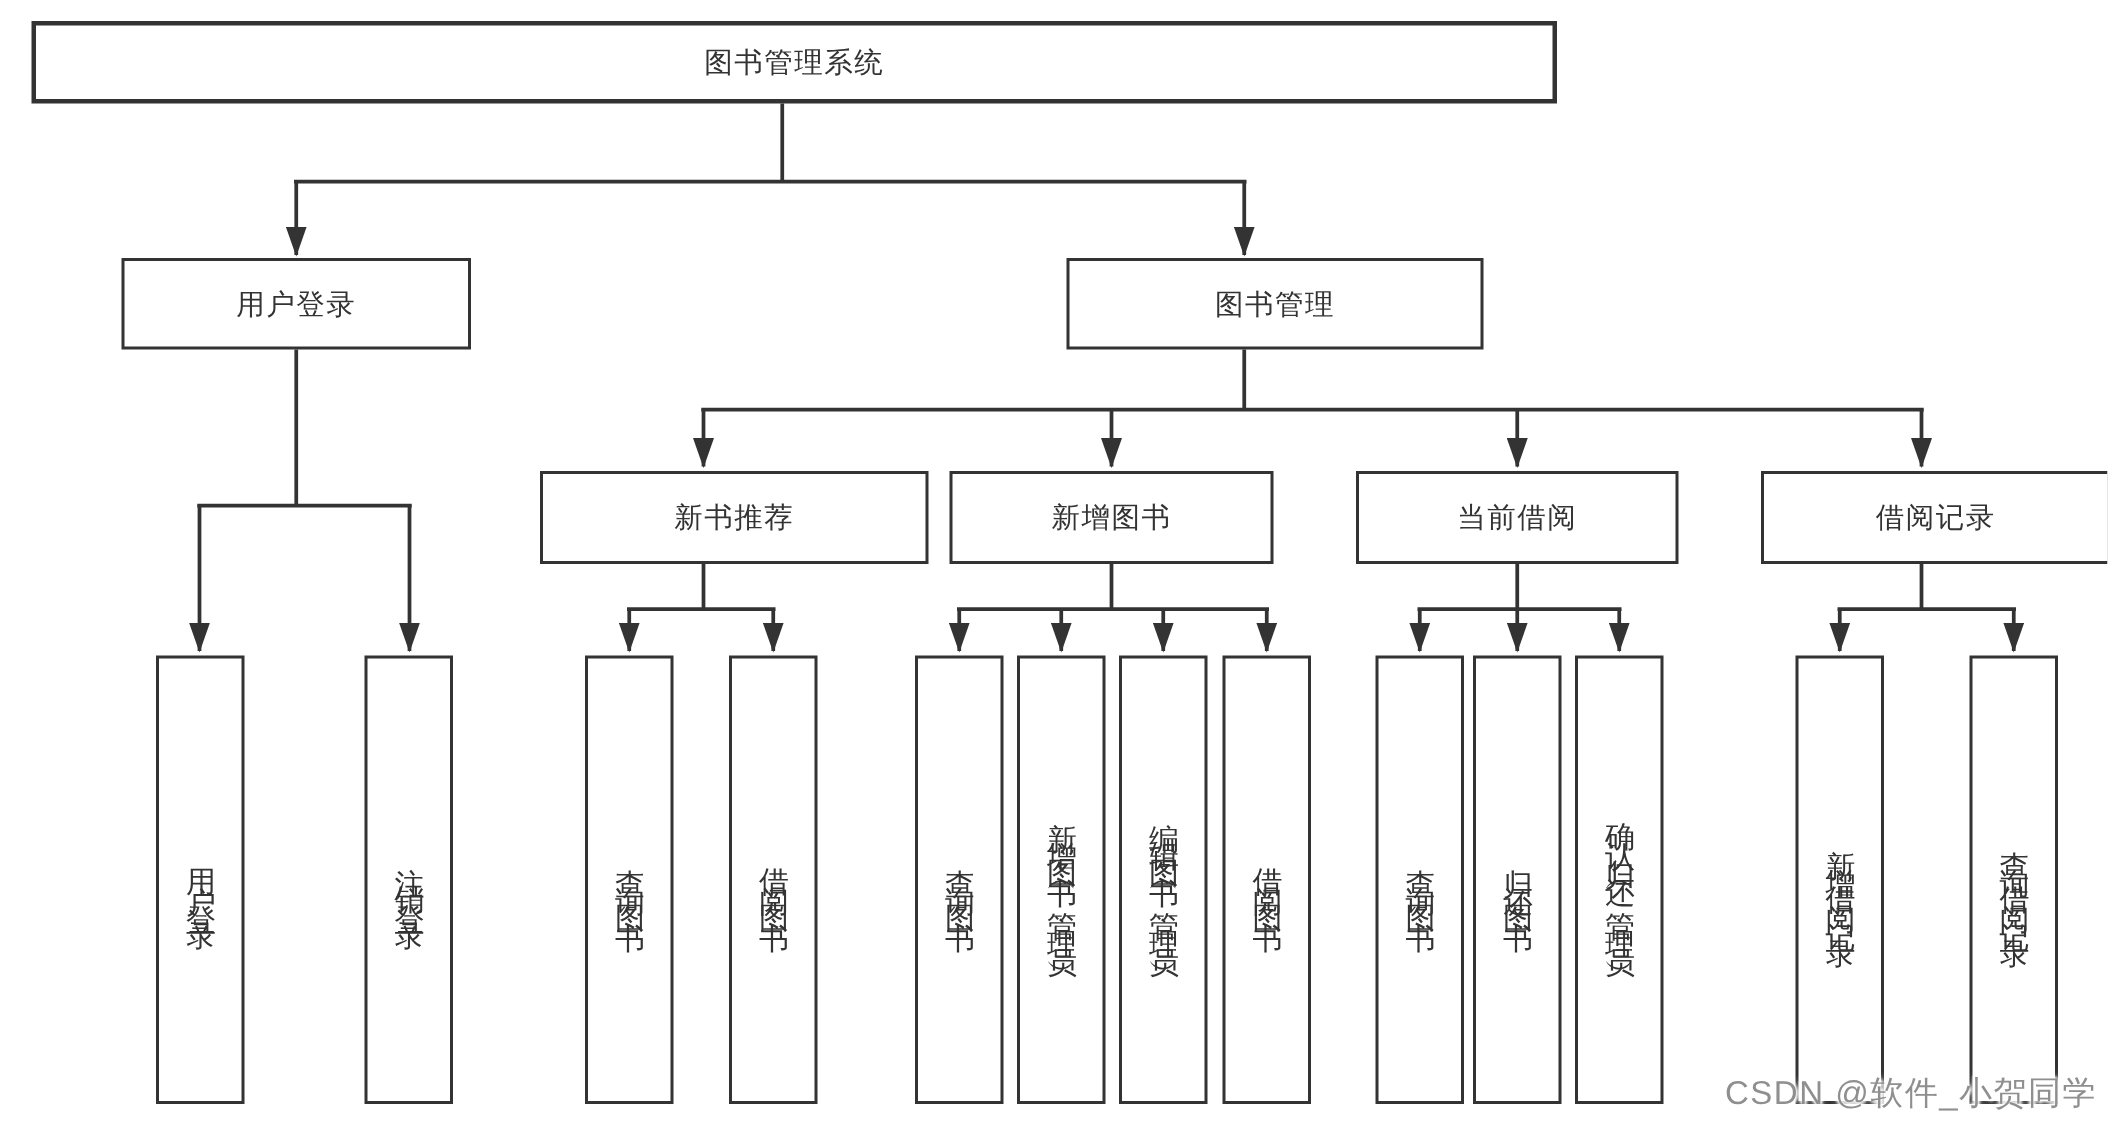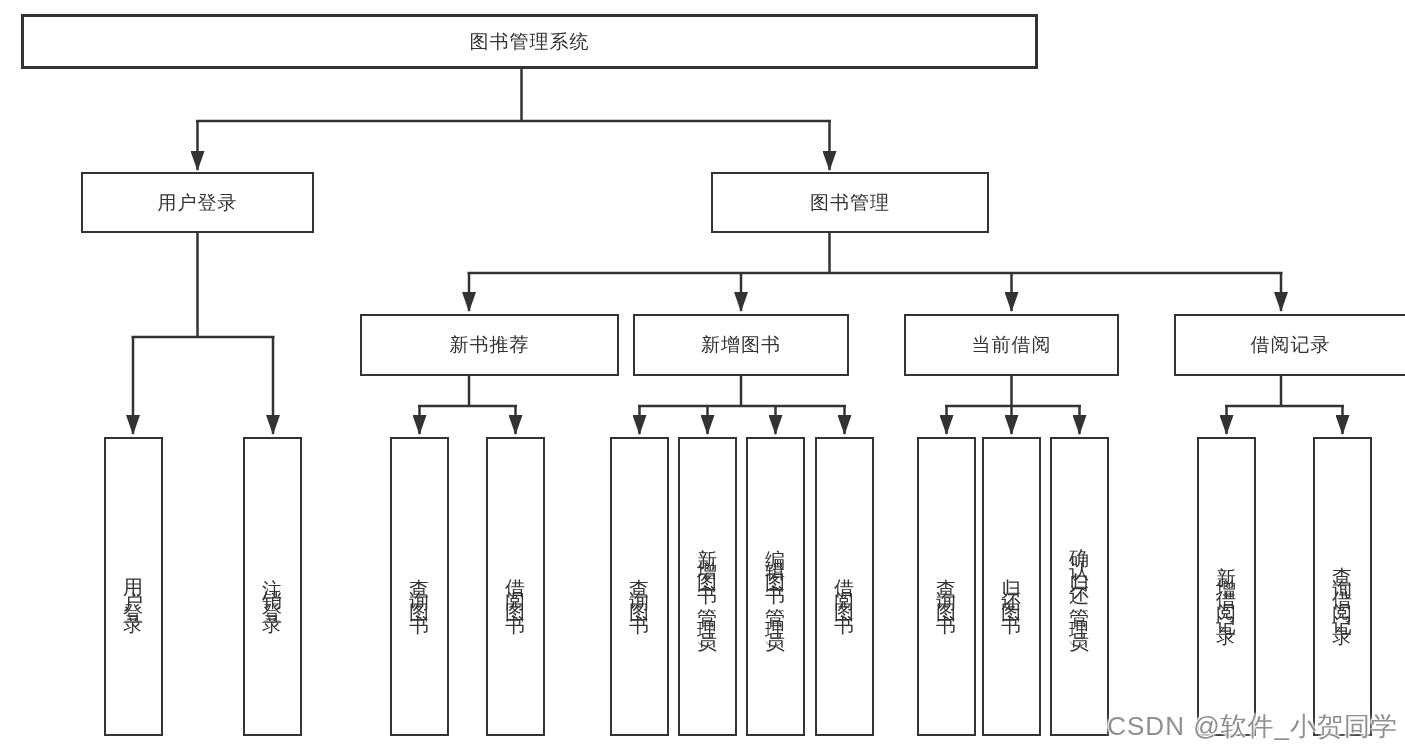--- a/index.html
+++ b/index.html
@@ -37,21 +37,21 @@
     writing-mode:vertical-rl;
     text-orientation:mixed;
     font-size:20px;
     letter-spacing:12px;
     line-height:1;
     white-space:nowrap;
   }
   .watermark{
     position:absolute;
     right:7px;bottom:3px;
-    font-size:26px;
+    font-size:22px;
     color:#8f8f8f;
     letter-spacing:1px;
     z-index:3;
     text-shadow:0 0 3px #ffffff,0 0 3px #ffffff,1px 1px 2px #ffffff,-1px -1px 2px #ffffff,0 0 6px #ffffff;
   }
 </style>
 </head>
 <body>
 
 <div class="stage">

